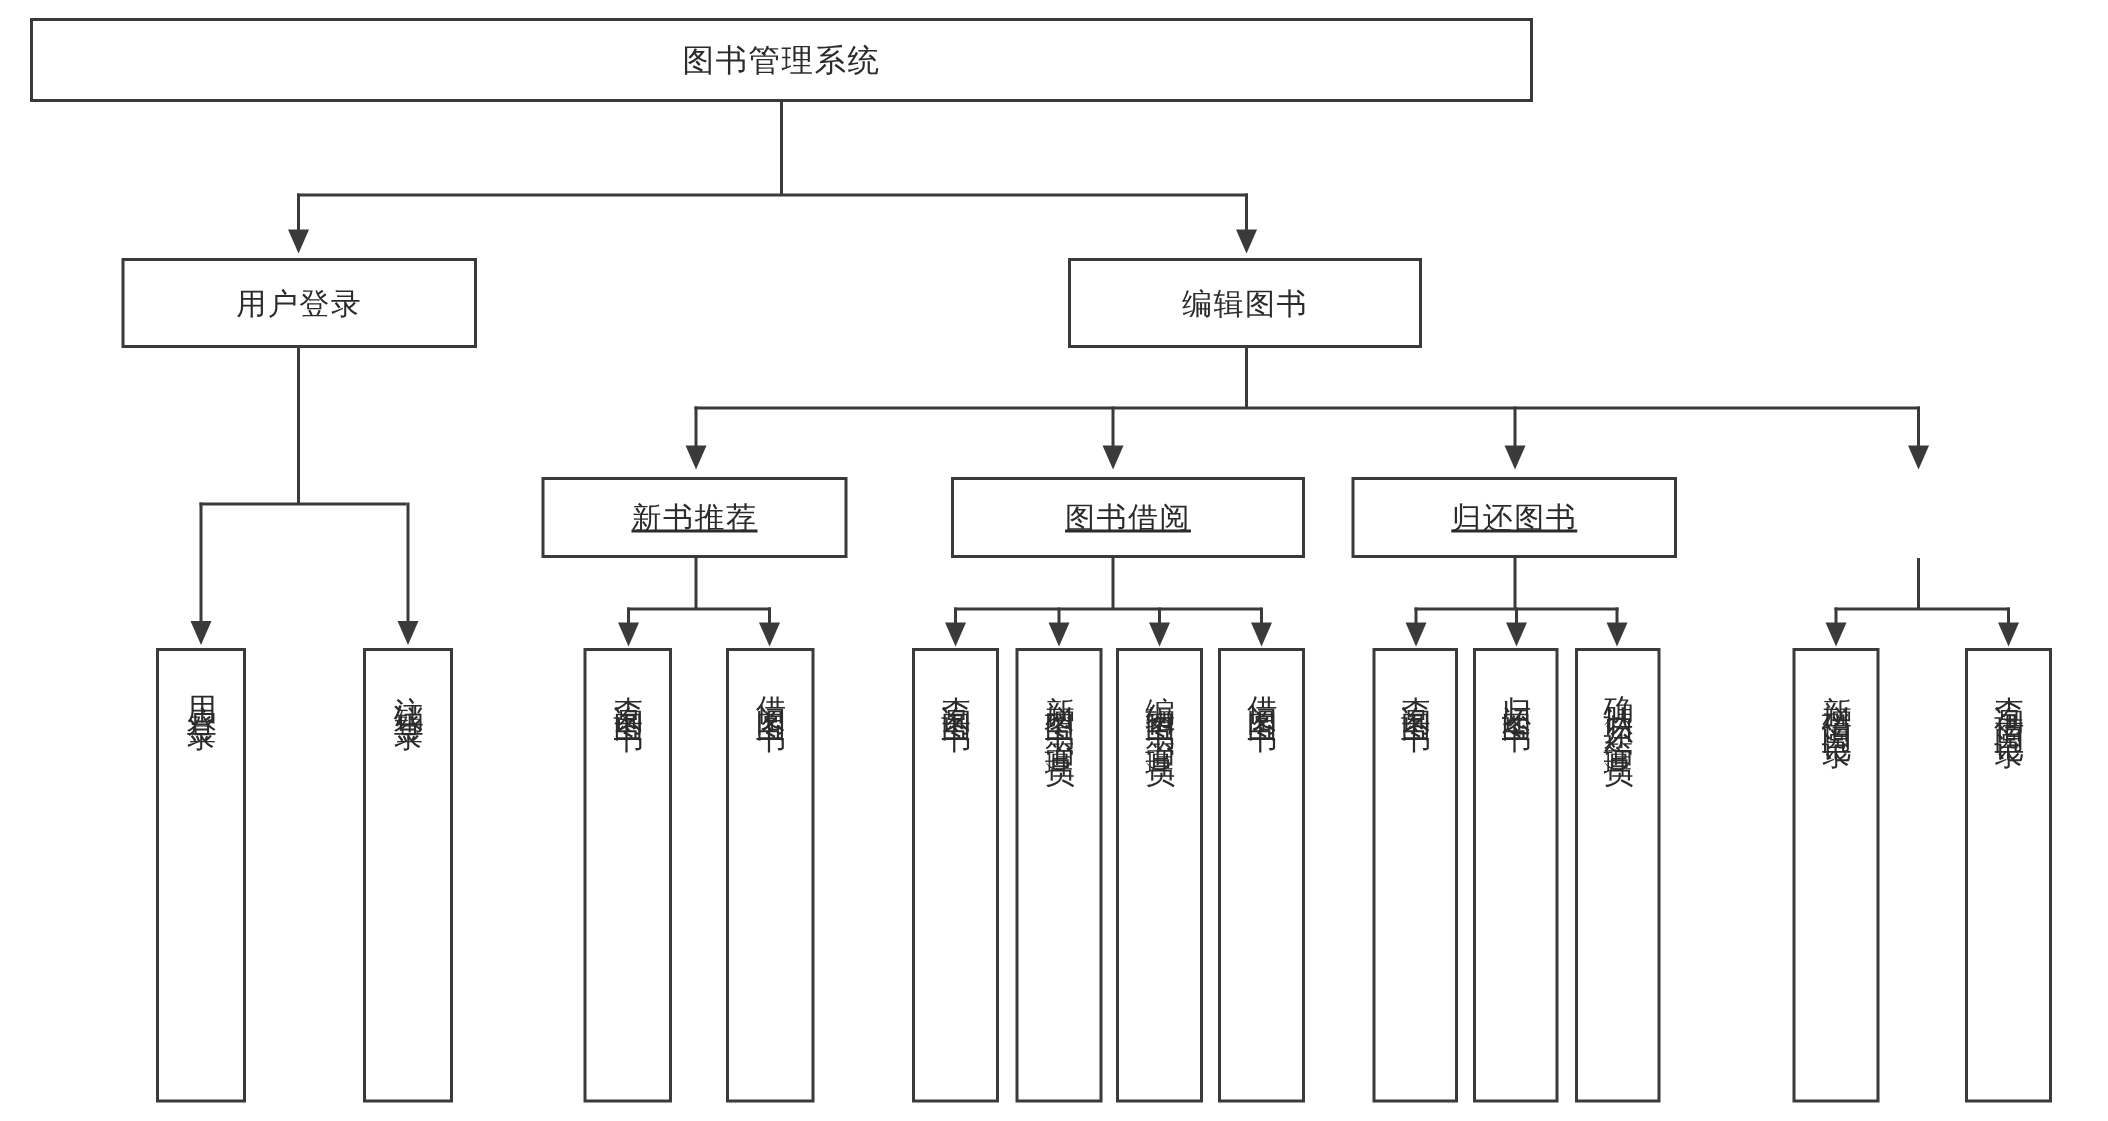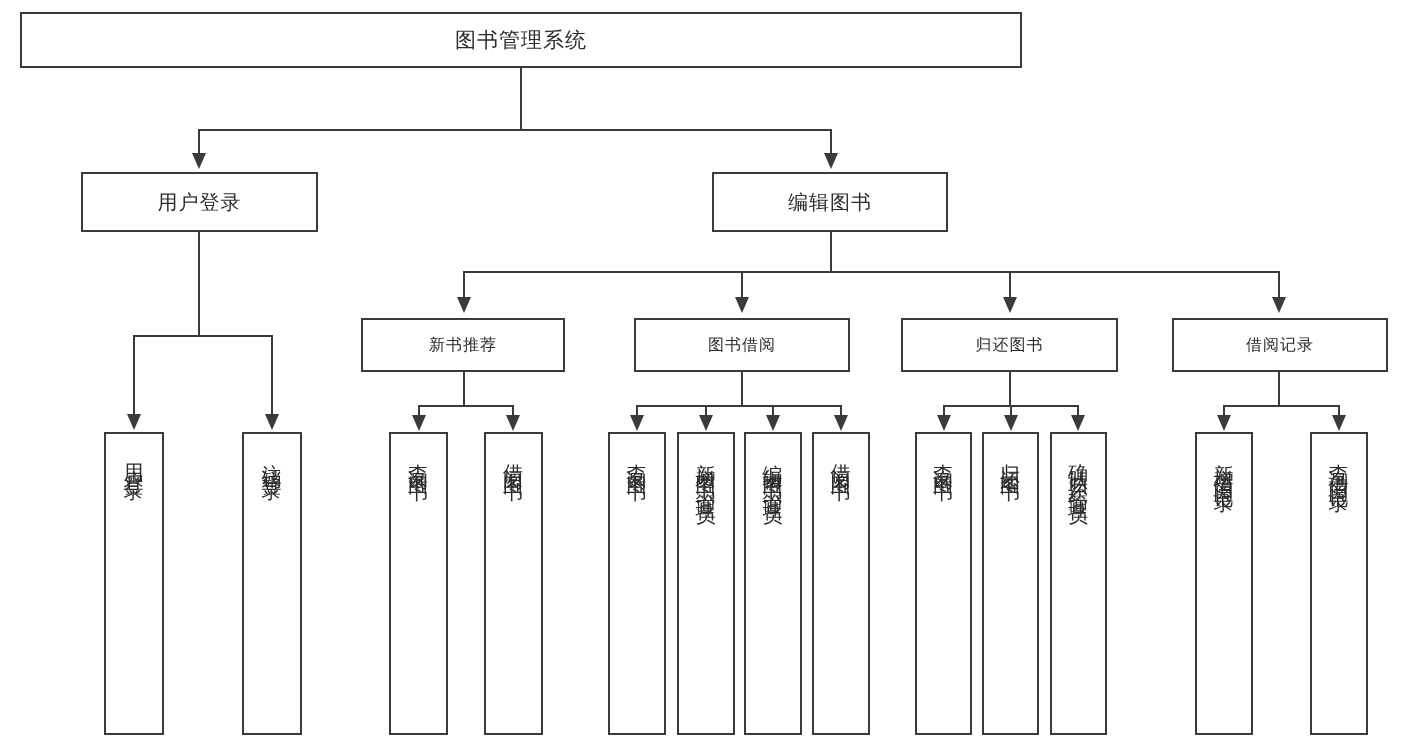--- a/index.html
+++ b/index.html
@@ -27,21 +27,21 @@
     align-items: center;
     justify-content: center;
     color: #2b2b2b;
   }
   .node .lbl {
     display: block;
     white-space: nowrap;
   }
   .node-root .lbl { font-size: 21px; letter-spacing: 1px; }
   .node-l1 .lbl   { font-size: 20px; letter-spacing: 1px; }
-  .node-l2 .lbl   { font-size: 16px; letter-spacing: 1px; }
+  .node-l2 .lbl   { font-size: 20px; letter-spacing: 1px; text-decoration: underline; }
 
   
   .node-leaf {
     align-items: flex-start;
     justify-content: center;
     padding-top: 14px;
   }
   .node-leaf .lbl {
     writing-mode: vertical-rl;
     text-orientation: upright;
@@ -124,28 +124,25 @@
 
   <div class="ln ln-v" style="left:1009px; top:271px; width:2px; height:28px;"></div>
   <div class="arrow" style="left:1003px; top:297px;"></div>
 
   <div class="ln ln-v" style="left:1278px; top:271px; width:2px; height:28px;"></div>
   <div class="arrow" style="left:1272px; top:297px;"></div>
 
   <div class="node node-l2" style="left:361px; top:318px; width:204px; height:54px;">
     <span class="lbl">新书推荐</span>
   </div>
-  <div class="node node-l2" style="left:634px; top:318px; width:216px; height:54px;">
+  <div class="node node-l2" style="left:634px; top:318px; width:236px; height:54px;">
     <span class="lbl">图书借阅</span>
   </div>
   <div class="node node-l2" style="left:901px; top:318px; width:217px; height:54px;">
     <span class="lbl">归还图书</span>
-  </div>
-  <div class="node node-l2" style="left:1172px; top:318px; width:216px; height:54px;">
-    <span class="lbl">借阅记录</span>
   </div>
 
   <div class="ln ln-v" style="left:463px; top:372px; width:2px; height:34px;"></div>
   <div class="ln ln-h" style="left:418px; top:405px; width:96px; height:2px;"></div>
   <div class="ln ln-v" style="left:418px; top:405px; width:2px; height:12px;"></div>
   <div class="arrow" style="left:412px; top:415px;"></div>
   <div class="ln ln-v" style="left:512px; top:405px; width:2px; height:12px;"></div>
   <div class="arrow" style="left:506px; top:415px;"></div>
 
   <div class="ln ln-v" style="left:741px; top:372px; width:2px; height:34px;"></div>

